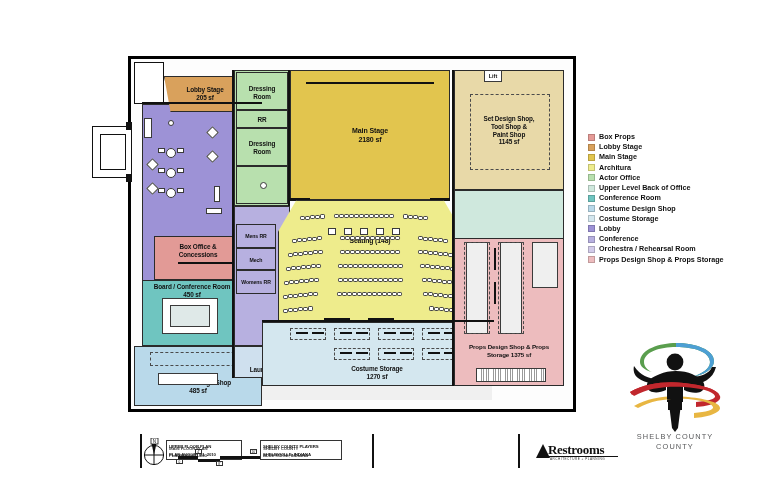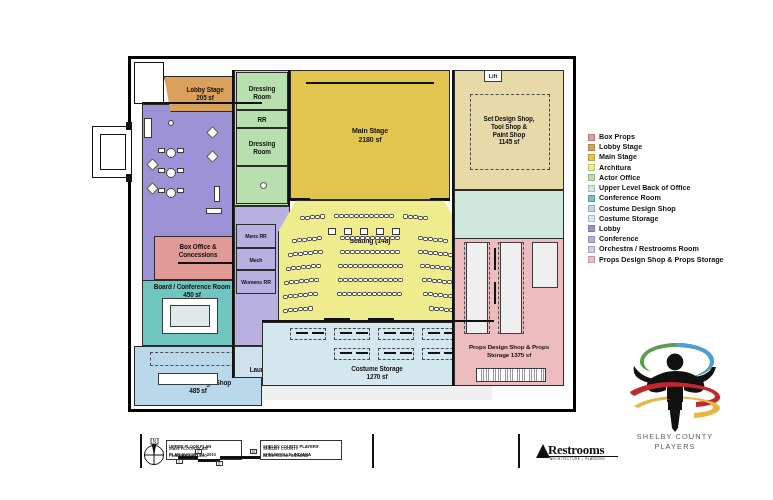--- a/index.html
+++ b/index.html
@@ -527,21 +527,21 @@
       <div class="lg-row">
         <span class="sw" style="background: rgb(157, 146, 214);"></span>
         <span class="lg-tx">Lobby</span>
       </div>
       <div class="lg-row">
         <span class="sw" style="background: rgb(183, 176, 224);"></span>
         <span class="lg-tx">Conference</span>
       </div>
       <div class="lg-row">
         <span class="sw" style="background: rgb(210, 203, 233);"></span>
-        <span class="lg-tx">Orchestra / Restrooms Room</span>
+        <span class="lg-tx">Orchestra / Rehearsal Room</span>
       </div>
       <div class="lg-row">
         <span class="sw" style="background: rgb(237, 188, 190);"></span>
         <span class="lg-tx">Props Design Shop &amp; Props Storage</span>
       </div>
     </div>
 
   <div id="titleblock">
     <div class="tb-sep" style="left:0px;"></div>
     <div class="tb-sep" style="left:232px;"></div>
@@ -621,17 +621,17 @@
 
       <path d="M34 70 C50 61,70 59,88 61 C108 63,120 67,120 72
                C120 77,108 81,94 82 L94 77 C106 76,114 74,113 71
                C111 66,98 64,88 63 C70 62,52 64,38 72 Z" fill="#e8b642"></path>
 
       <rect x="67" y="54" width="16" height="9" fill="#111"></rect>
       <rect x="68" y="66" width="14" height="8" fill="#111"></rect>
     </svg>
     <div class="scp-cap">
       <span>SHELBY COUNTY</span><br>
-      <span>PLAYERS</span>
+      <span>COUNTY</span>
     </div>
   </div>
 
 </div>
 
 </body></html>

